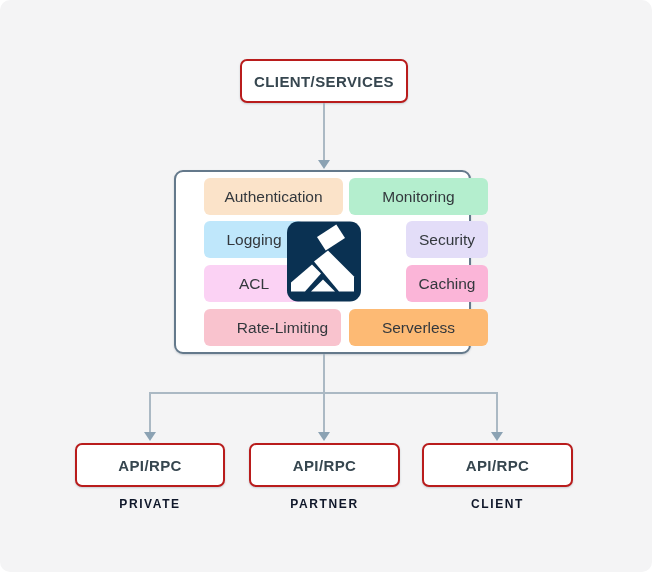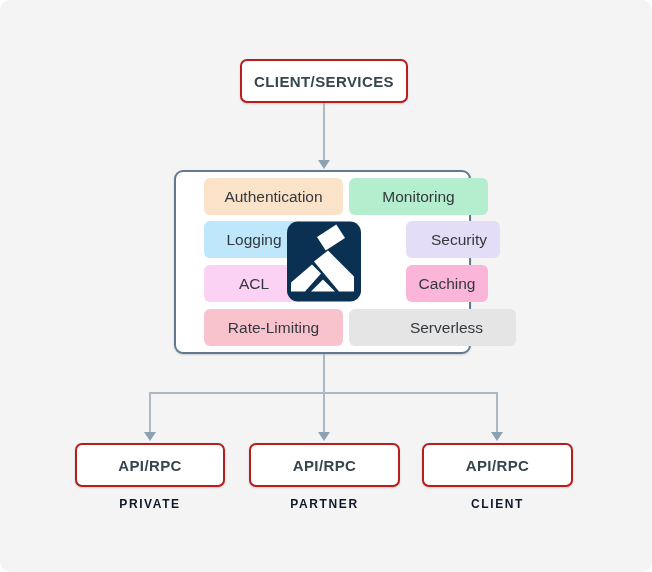--- a/index.html
+++ b/index.html
@@ -33,24 +33,24 @@
     background:#ffffff;border:2px solid #64798B;border-radius:9px;
     box-shadow:0 1px 2px rgba(70,90,110,0.25);box-sizing:border-box;
   }
   .pill{
     position:absolute;border-radius:6px;display:flex;align-items:center;
     justify-content:center;color:#33383D;font-size:15.5px;margin-left:21px;
   }
   .pill-authentication{left:7px;top:6px;width:139px;height:37px;}
   .pill-monitoring{left:152px;top:6px;width:139px;height:37px;}
   .pill-logging{left:7px;top:49px;width:100px;height:37px;}
-  .pill-security{left:209px;top:49px;width:82px;height:37px;padding-left:12px;}
+  .pill-security{left:209px;top:49px;width:82px;height:37px;}
   .pill-acl{left:7px;top:93px;width:100px;height:37px;}
   .pill-caching{left:209px;top:93px;width:82px;height:37px;}
-  .pill-rate-limiting{left:7px;top:137px;width:139px;height:37px;}
+  .pill-rate-limiting{left:7px;top:137px;width:117px;height:37px;padding-left:20px;}
   .pill-serverless{left:152px;top:137px;width:139px;height:37px;}
   .logo{position:absolute;left:111px;top:49px;width:74px;height:81px;}
   
   .line{position:absolute;background:#ABB9C4;}
   .vline{width:2px;}
   .hline{height:2px;}
   .arrow-down{
     position:absolute;width:0;height:0;
     border-left:6px solid transparent;border-right:6px solid transparent;
     border-top:9px solid #8BA2B3;
@@ -76,21 +76,21 @@
   <div class="arrow-down a-client"></div>
 
   <div class="gateway">
     <div class="pill pill-authentication" style="background: rgb(251, 227, 201);">Authentication</div>
     <div class="pill pill-monitoring" style="background: rgb(180, 238, 206);">Monitoring</div>
     <div class="pill pill-logging" style="background: rgb(191, 231, 251);">Logging</div>
     <div class="pill pill-security" style="background: rgb(227, 221, 248);">Security</div>
     <div class="pill pill-caching" style="background: rgb(251, 181, 216);">Caching</div>
     <div class="pill pill-acl" style="background: rgb(251, 210, 244);">ACL</div>
     <div class="pill pill-rate-limiting" style="background: rgb(249, 195, 206);">Rate-Limiting</div>
-    <div class="pill pill-serverless" style="background: #e5e5e5; padding-left: 28px;">Serverless</div>
+    <div class="pill pill-serverless" style="background: #fdba74;">Serverless</div>
 
     <svg class="logo" viewBox="0 0 74 80">
       <rect width="74" height="80" rx="11" fill="#0A3152"></rect>
       <g fill="#FFFFFF">
         <polygon points="30,15.5 49.3,3 58,16.5 38.7,29"></polygon>
         <polygon points="27,40 41,29 67,55 67,70 52,70"></polygon>
         <polygon points="4,70 4,61 25,43 34,52 18,70"></polygon>
         <polygon points="36,58 48,70 24,70"></polygon>
       </g>
     </svg>

